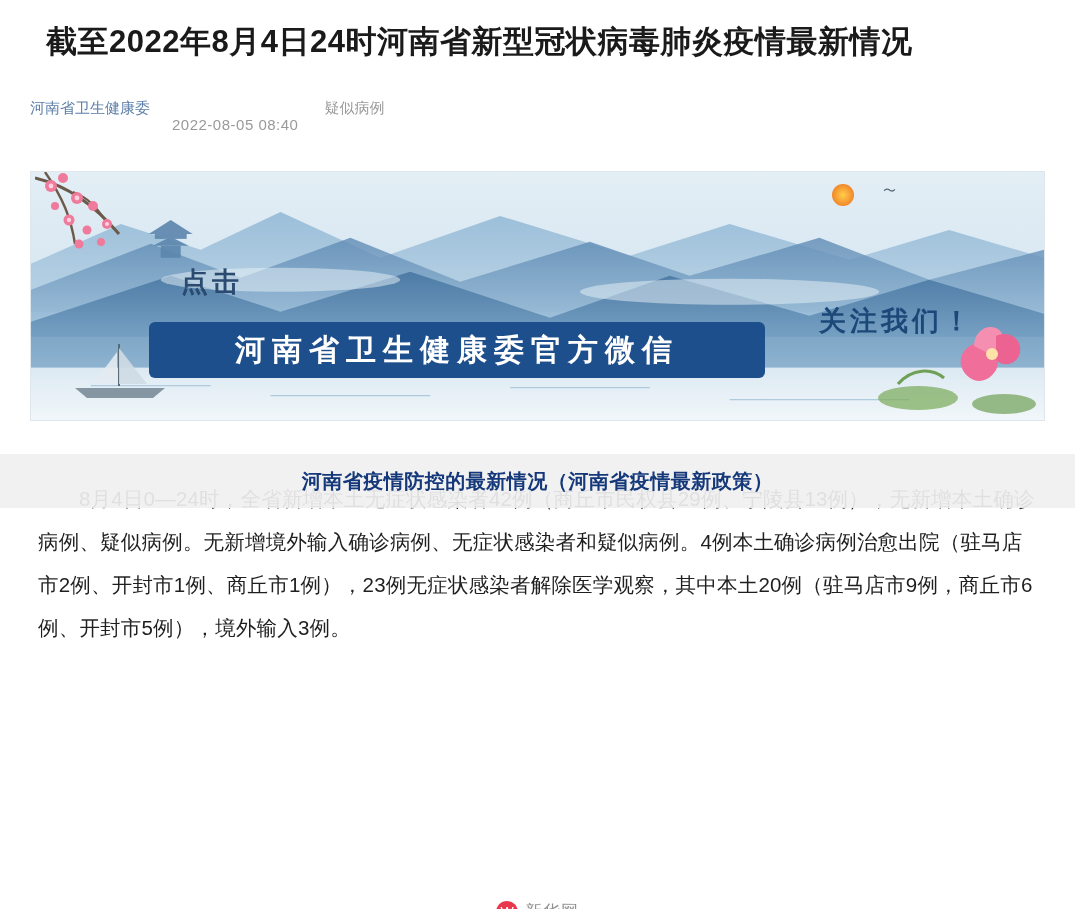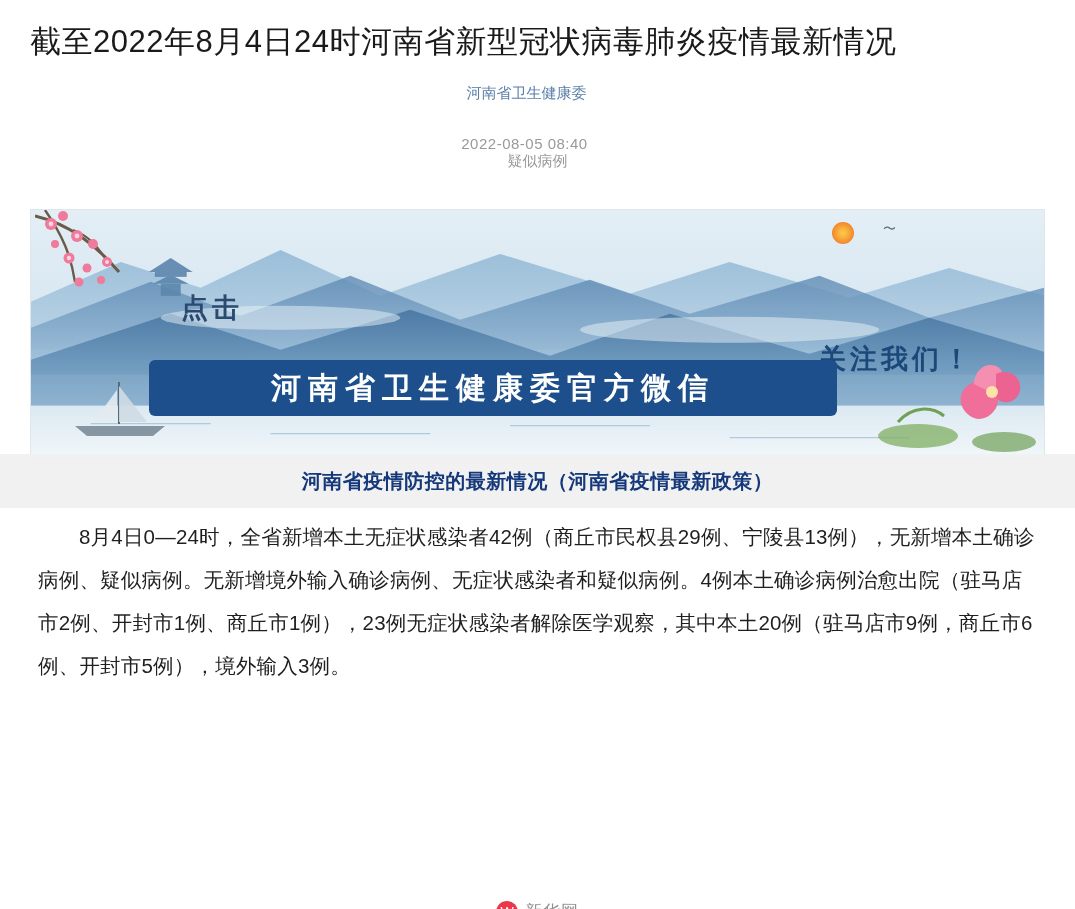--- a/index.html
+++ b/index.html
@@ -16,34 +16,33 @@
   }
   .page {
     position: relative;
     width: 1075px;
     height: 909px;
     box-sizing: border-box;
     padding: 0 30px;
   }
   .article-title {
     font-size: 31px;
-    font-weight: normal;
+    font-weight: bold;
     color: #1a1a1a;
     letter-spacing: 0.5px;
     line-height: 1.3;
-    margin: 22px 0 0 0;
+    margin: 22px 0 0 16px;
     white-space: nowrap;
   }
   .meta-row {
     display: flex;
     align-items: center;
     margin-top: 22px;
     font-size: 15px;
     color: #9a9a9a;
-    flex-direction: column;
   }
   .meta-account {
     color: #5a7ea8;
     margin-right: 22px;
   }
   .meta-date {
     margin-right: 26px;
     letter-spacing: 0.5px;
     margin-top: 32px;
   }
@@ -63,38 +62,38 @@
     box-sizing: border-box;
   }
   .mountains {
     position: absolute;
     left: 0; right: 0; top: 0; bottom: 0;
   }
   .banner-title-box {
     position: absolute;
     left: 118px;
     top: 150px;
-    width: 688px;
+    width: 616px;
     height: 56px;
     background: #1c4f8b;
     border-radius: 6px;
     display: flex;
     align-items: center;
     justify-content: center;
   }
   .banner-title-text {
     color: #ffffff;
     font-size: 30px;
     font-weight: bold;
     letter-spacing: 7px;
   }
   .banner-word-left {
     position: absolute;
     left: 150px;
-    top: 80px;
+    top: 92px;
     font-size: 27px;
     font-weight: bold;
     color: #2a4a70;
     letter-spacing: 4px;
   }
   .banner-word-right {
     position: absolute;
     right: 70px;
     top: 84px;
     font-size: 27px;

